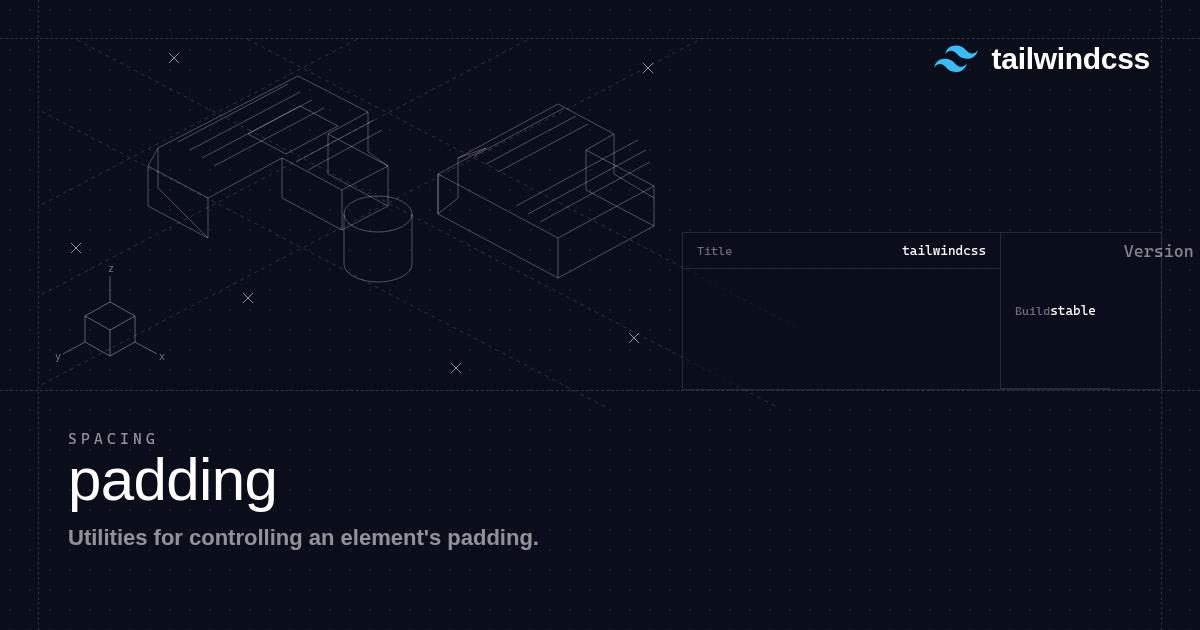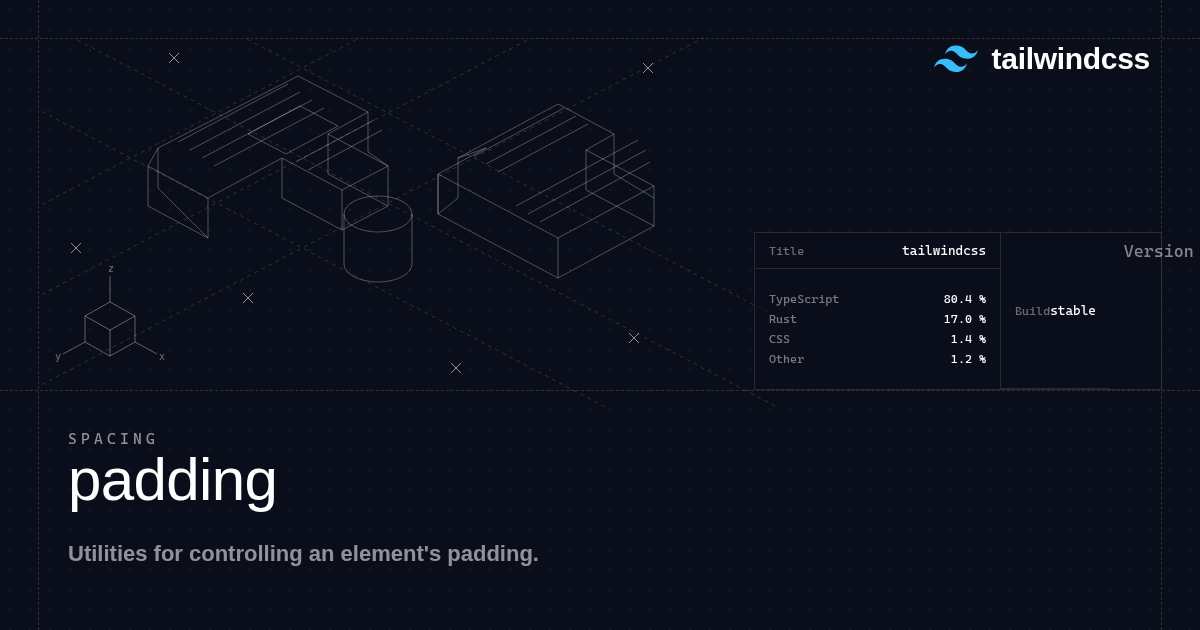--- a/index.html
+++ b/index.html
@@ -55,21 +55,21 @@
     font-size: 30px;
     letter-spacing: -0.01em;
   }
   .brand svg { display:block; }
 
   
   .panel {
     position: absolute;
     right: 38px;
     top: 232px;
-    width: 408px;
+    width: 480px;
     height: 158px;
     border: 1px solid rgba(255,255,255,0.12);
     display: grid;
     grid-template-columns: 1fr 160px;
     font-size: 13px;
     color: rgba(255,255,255,0.5);
     background: rgba(10,14,26,0.6);
   }
   .panel-left { display:flex; flex-direction:column; border-right:1px solid rgba(255,255,255,0.12); }
   .panel-right{ display:flex; }
@@ -106,21 +106,21 @@
     letter-spacing: 0.28em;
     color: rgba(255,255,255,0.55);
     font-weight: 400;
   }
   .title {
     font-family: -apple-system, BlinkMacSystemFont, 'Segoe UI', sans-serif;
     font-size: 60px;
     font-weight: 500;
     color: #fff;
     letter-spacing: -0.01em;
-    margin-bottom: 30px;
+    margin-bottom: 14px;
     line-height: 1.05;
   }
   .subtitle {
     font-family: -apple-system, BlinkMacSystemFont, 'Segoe UI', sans-serif;
     font-size: 22px;
     color: rgba(255,255,255,0.55);
     font-weight: 700;
   }
 
   .iso-line { stroke: rgba(255,255,255,0.15); stroke-width:1; stroke-dasharray: 4 4; }
@@ -252,38 +252,20 @@
     <path fill="#38BDF8" d="M27 0C19.8 0 15.3 3.6 13.5 10.8c2.7-3.6 5.85-4.95 9.45-4.05 2.054.513 3.522 2.004 5.147 3.653C30.744 13.09 33.808 16.2 40.5 16.2c7.2 0 11.7-3.6 13.5-10.8-2.7 3.6-5.85 4.95-9.45 4.05-2.054-.513-3.522-2.004-5.147-3.653C36.756 3.11 33.692 0 27 0zM13.5 16.2C6.3 16.2 1.8 19.8 0 27c2.7-3.6 5.85-4.95 9.45-4.05 2.054.514 3.522 2.004 5.147 3.653C17.244 29.29 20.308 32.4 27 32.4c7.2 0 11.7-3.6 13.5-10.8-2.7 3.6-5.85 4.95-9.45 4.05-2.054-.513-3.522-2.004-5.147-3.653C23.256 19.31 20.192 16.2 13.5 16.2z"></path>
   </svg>
   <span>tailwindcss</span>
 </div>
 
 <div class="panel">
   <div class="panel-left">
     <div class="panel-title-row">
       <span class="label">Title</span>
       <span class="value">tailwindcss</span>
-    </div>
-    <div class="panel-stats">
-      <div class="stat-row">
-        <span class="k">TypeScript</span>
-        <span class="v">80.4 %</span>
-      </div>
-      <div class="stat-row">
-        <span class="k">Rust</span>
-        <span class="v">17.0 %</span>
-      </div>
-      <div class="stat-row">
-        <span class="k">CSS</span>
-        <span class="v">1.4 %</span>
-      </div>
-      <div class="stat-row">
-        <span class="k">Other</span>
-        <span class="v">1.2 %</span>
-      </div>
     </div>
   </div>
   <div class="panel-right">
     <div class="panel-title-row">
       <span class="label">Build</span>
       <span class="value">stable</span>
     </div>
     <div style="padding:8px 14px 0; font-size:17px;">Version</div>
     <div class="version-big">4.1</div>
   </div>

